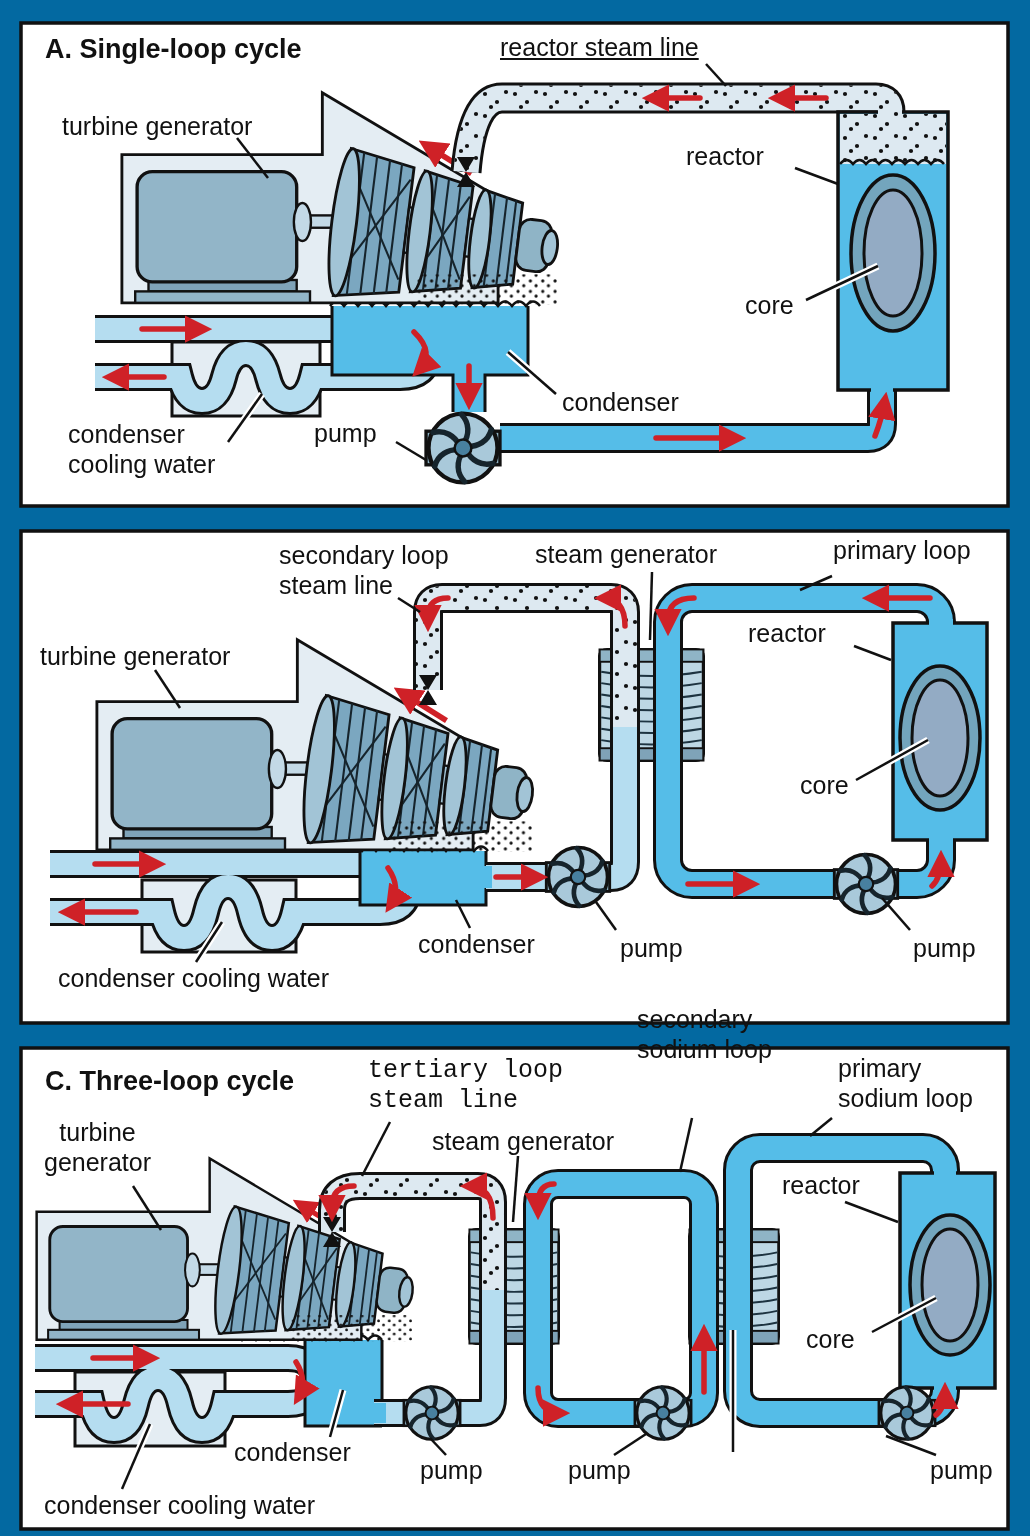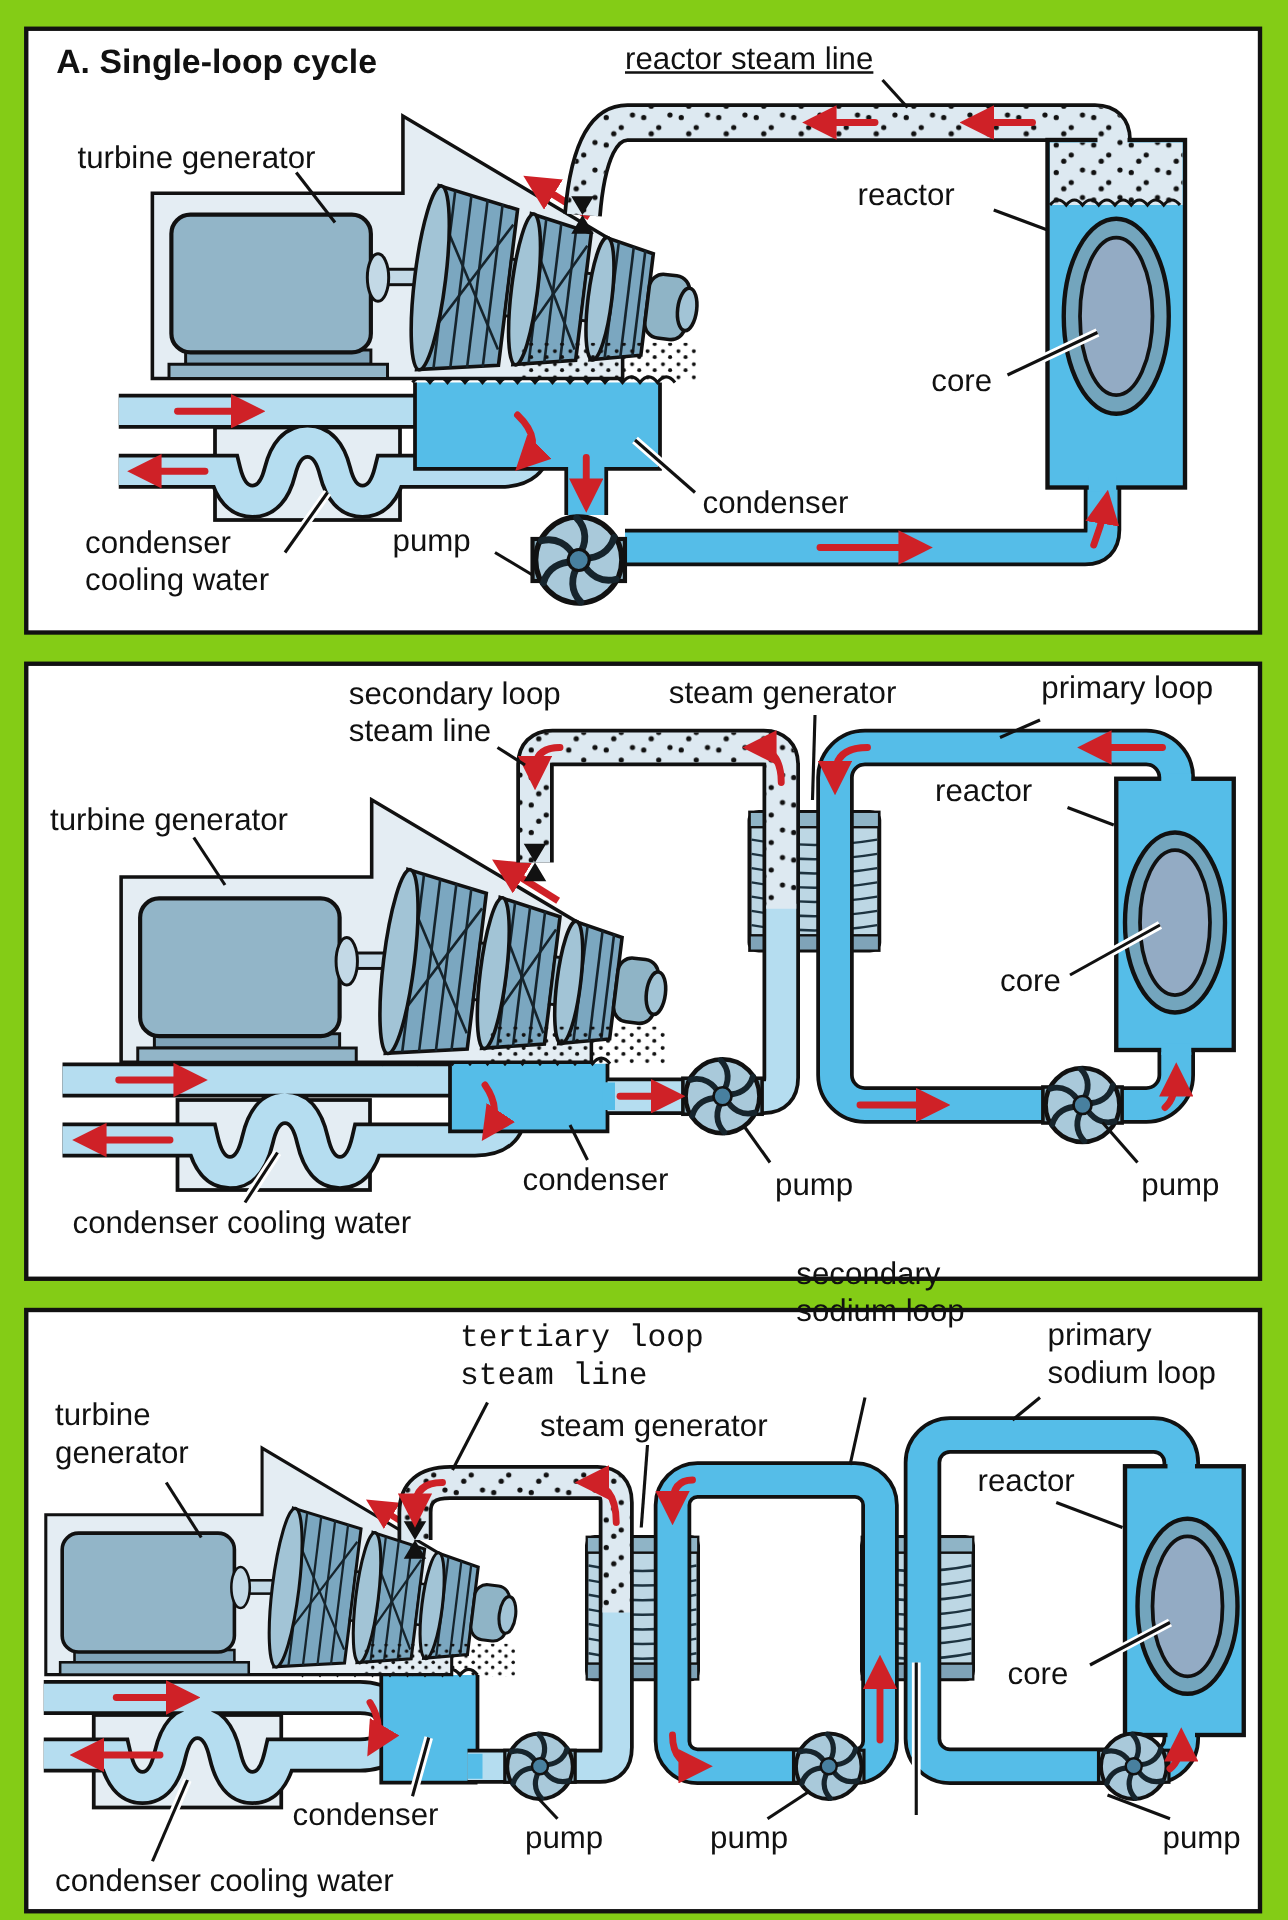--- a/index.html
+++ b/index.html
@@ -1,16 +1,16 @@
 <!DOCTYPE html>
 <html><head>
 <meta charset="utf-8">
 <style>
   html,body{margin:0;padding:0;background:#fff;}
-  #stage{position:relative;width:1030px;height:1536px;background:#84cc16;
+  #stage{position:relative;width:1030px;height:1536px;background:#0369a1;
          font-family:"Liberation Sans", sans-serif;color:#111;overflow:hidden;}
   #art{position:absolute;left:0;top:0;}
   .lbl{position:absolute;font-size:25px;line-height:1.18;white-space:pre-line;color:#111;}
   .title{font-size:27px;font-weight:bold;white-space:pre-line;}
   .ctr{text-align:center;}
 </style>
 </head>
 <body>
 
 <div id="stage">
@@ -314,28 +314,29 @@
 <div class="lbl" style="left:535px;top:540px;">steam generator</div>
 <div class="lbl" style="left:833px;top:536px;">primary loop</div>
 <div class="lbl" style="left:40px;top:642px;">turbine generator</div>
 <div class="lbl" style="left:748px;top:619px;">reactor</div>
 <div class="lbl" style="left:800px;top:771px;">core</div>
 <div class="lbl" style="left:418px;top:930px;">condenser</div>
 <div class="lbl" style="left:620px;top:934px;">pump</div>
 <div class="lbl" style="left:913px;top:934px;">pump</div>
 <div class="lbl" style="left:58px;top:964px;">condenser cooling water</div>
 
+<div class="lbl title" style="left:45px;top:1066px;">C. Three-loop cycle</div>
 <div class="lbl" style="left:368px;top:1056px;font-family:Liberation Mono, monospace;">tertiary loop
 steam line</div>
 <div class="lbl" style="left:432px;top:1127px;">steam generator</div>
 <div class="lbl" style="left:637px;top:1005px;">secondary
 sodium loop</div>
 <div class="lbl" style="left:838px;top:1054px;">primary
 sodium loop</div>
-<div class="lbl" style="left:44px;top:1118px;">turbine
+<div class="lbl" style="left:44px;top:1118px;text-align:center;">turbine
 generator</div>
 <div class="lbl" style="left:782px;top:1171px;">reactor</div>
 <div class="lbl" style="left:806px;top:1325px;">core</div>
 <div class="lbl" style="left:234px;top:1438px;">condenser</div>
 <div class="lbl" style="left:420px;top:1456px;">pump</div>
 <div class="lbl" style="left:568px;top:1456px;">pump</div>
 <div class="lbl" style="left:930px;top:1456px;">pump</div>
 <div class="lbl" style="left:44px;top:1491px;">condenser cooling water</div>
 </div>
 

